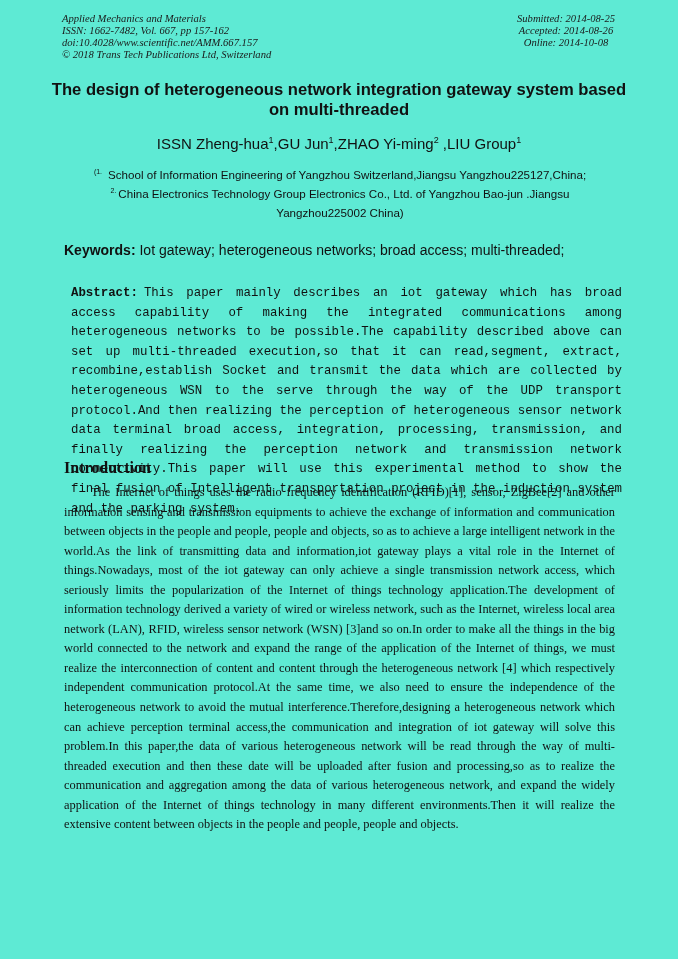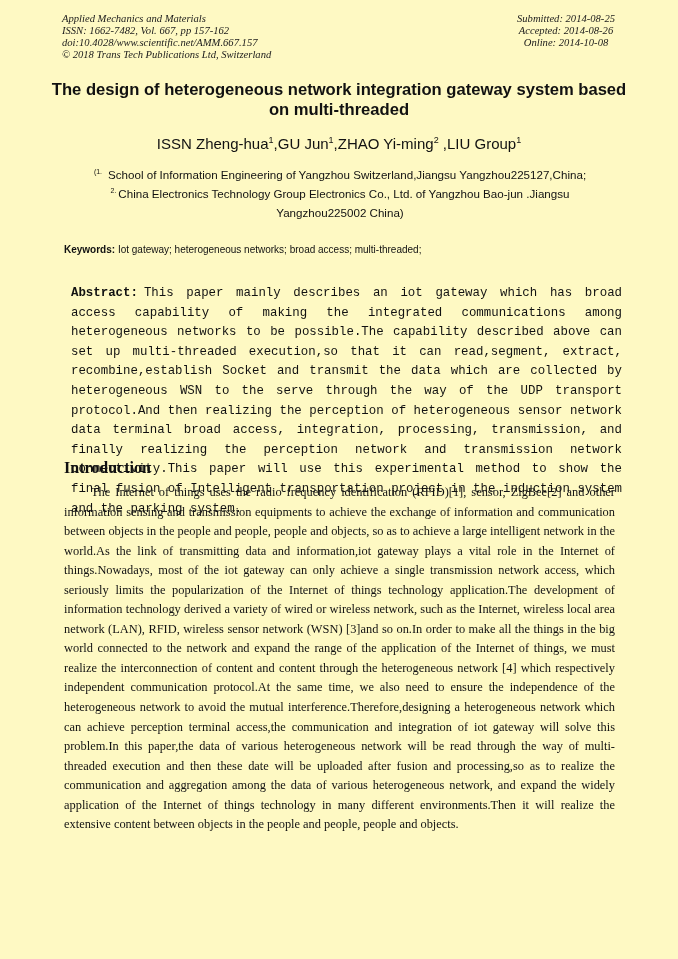--- a/index.html
+++ b/index.html
@@ -12,21 +12,21 @@
       height: 959px;
       position: relative;
       overflow: hidden;
       color: #111111;
     }
     .page {
       position: absolute;
       left: 0; top: 0;
       width: 678px;
       height: 959px;
-      background: #fef9c3;
+      background: #5eead4;
     }
     .header-left {
       position: absolute;
       left: 62px;
       top: 13px;
       font-family: "Liberation Serif", serif;
       font-style: italic;
       font-size: 10.6px;
       line-height: 12px;
       color: #1a1a1a;
@@ -91,21 +91,21 @@
       line-height: 0;
       margin-right: 6px;
     }
     .affil-mark.two { margin-right: 2px; }
 
     .keywords {
       position: absolute;
       left: 64px;
       top: 242px;
       font-family: "Liberation Sans", sans-serif;
-      font-size: 10px;
+      font-size: 14px;
       line-height: 16px;
       color: #111;
       white-space: nowrap;
     }
     .keywords .kw-label { font-weight: bold; }
 
     .abstract {
       position: absolute;
       left: 64px;
       width: 551px;

